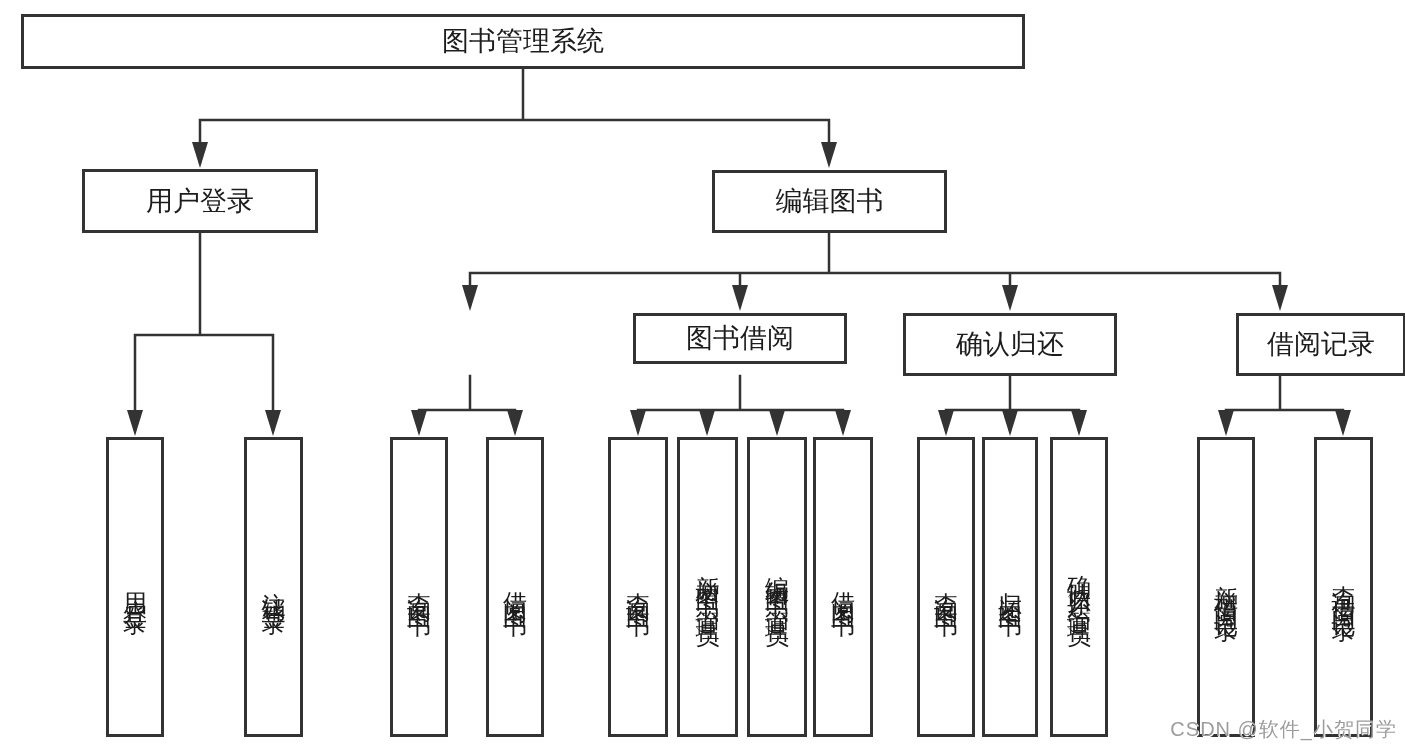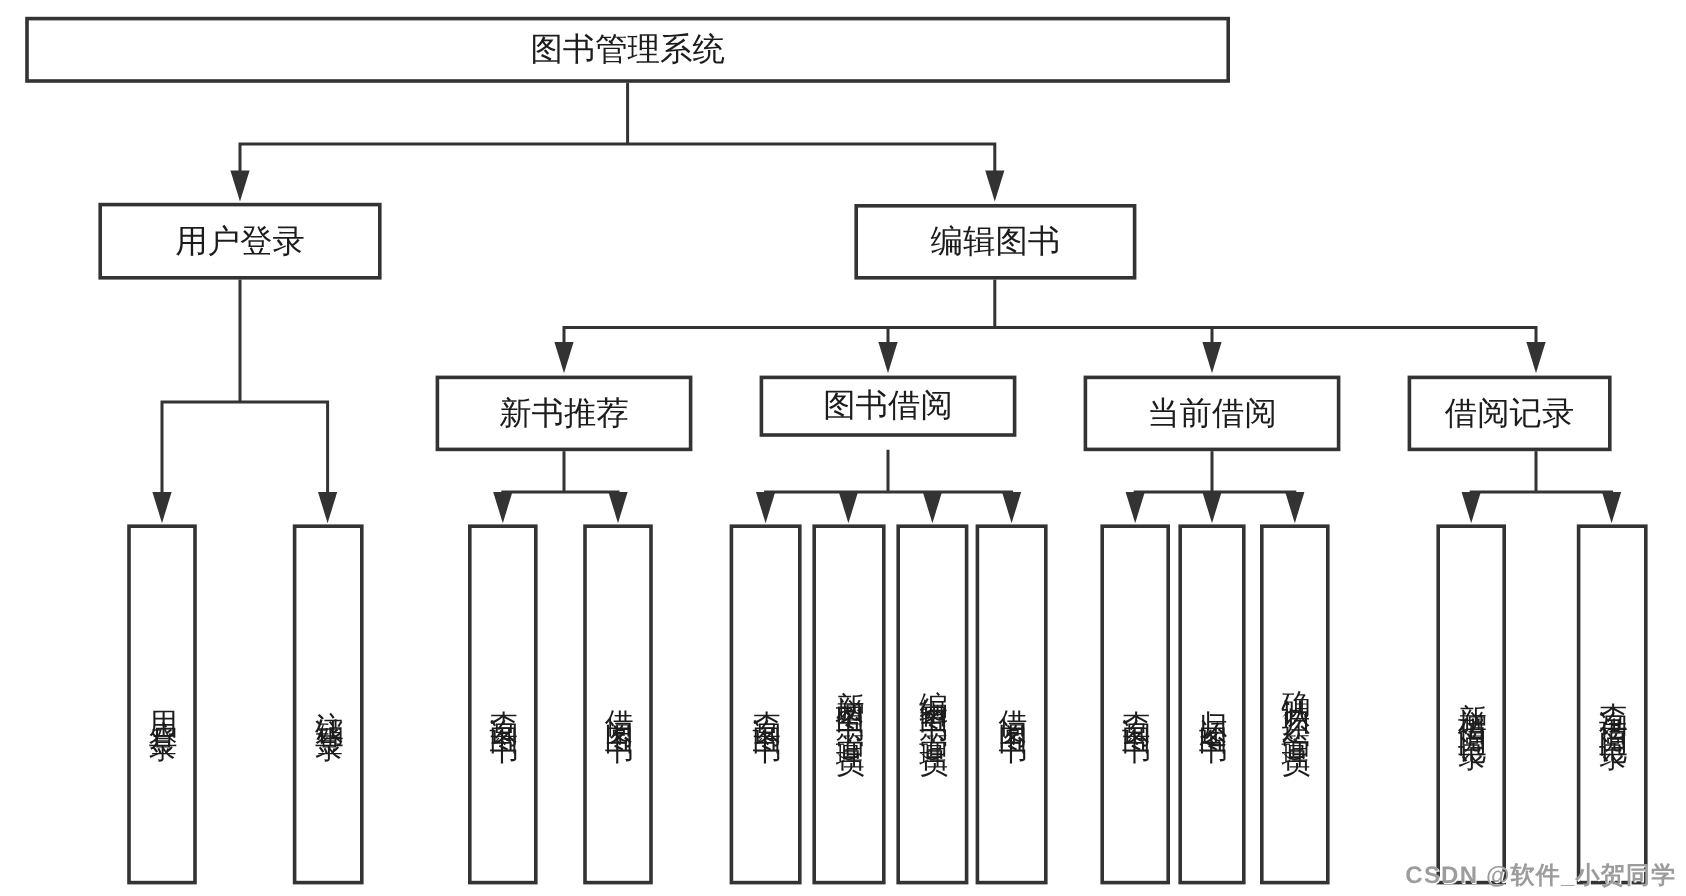--- a/index.html
+++ b/index.html
@@ -38,21 +38,20 @@
     white-space:normal;
   }
   .watermark{
     position:absolute;
     top:716px;
     right:8px;
     font-size:20px;
     color:var(--wm);
     text-shadow:1px 1px 0 #ffffff;
     letter-spacing:1px;
-    font-weight:bold;
   }
 </style>
 </head>
 <body>
 
 <div class="stage">
 
   <svg width="1405" height="747" viewBox="0 0 1405 747" aria-hidden="true">
     <g stroke="#333333" stroke-width="2.5" fill="none" stroke-linecap="square">
 
@@ -88,24 +87,23 @@
       <polygon points="1218,410 1234,410 1226,436"></polygon>
       <polygon points="1335,410 1351,410 1343,436"></polygon>
     </g>
   </svg>
 
   <div class="box" style="left:21px;top:14px;width:1004px;height:55px">图书管理系统</div>
 
   <div class="box" style="left:82px;top:169px;width:236px;height:64px">用户登录</div>
   <div class="box" style="left:712px;top:170px;width:235px;height:63px">编辑图书</div>
 
-  <div class="box" style="left:363px;top:313px;width:214px;height:63px">新书推荐</div>
   <div class="box" style="left:633px;top:313px;width:214px;height:51px">图书借阅</div>
-  <div class="box" style="left:903px;top:313px;width:214px;height:63px">当前借阅</div>
-  <div class="box" style="left:1173px;top:313px;width:170px;height:63px">借阅记录</div>
+  <div class="box" style="left:903px;top:313px;width:214px;height:63px">确认归还</div>
+  <div class="box" style="left:1236px;top:313px;width:170px;height:63px">借阅记录</div>
 
   <div class="box vbox" style="left:106px;top:437px;width:58px;height:300px">用户登录</div>
   <div class="box vbox" style="left:244px;top:437px;width:59px;height:300px">注销登录</div>
 
   <div class="box vbox" style="left:390px;top:437px;width:58px;height:300px">查询图书</div>
   <div class="box vbox" style="left:486px;top:437px;width:58px;height:300px">借阅图书</div>
 
   <div class="box vbox" style="left:608px;top:437px;width:60px;height:300px">查询图书</div>
   <div class="box vbox" style="left:677px;top:437px;width:61px;height:300px">新增图书（管理员）</div>
   <div class="box vbox" style="left:747px;top:437px;width:60px;height:300px">编辑图书（管理员）</div>

